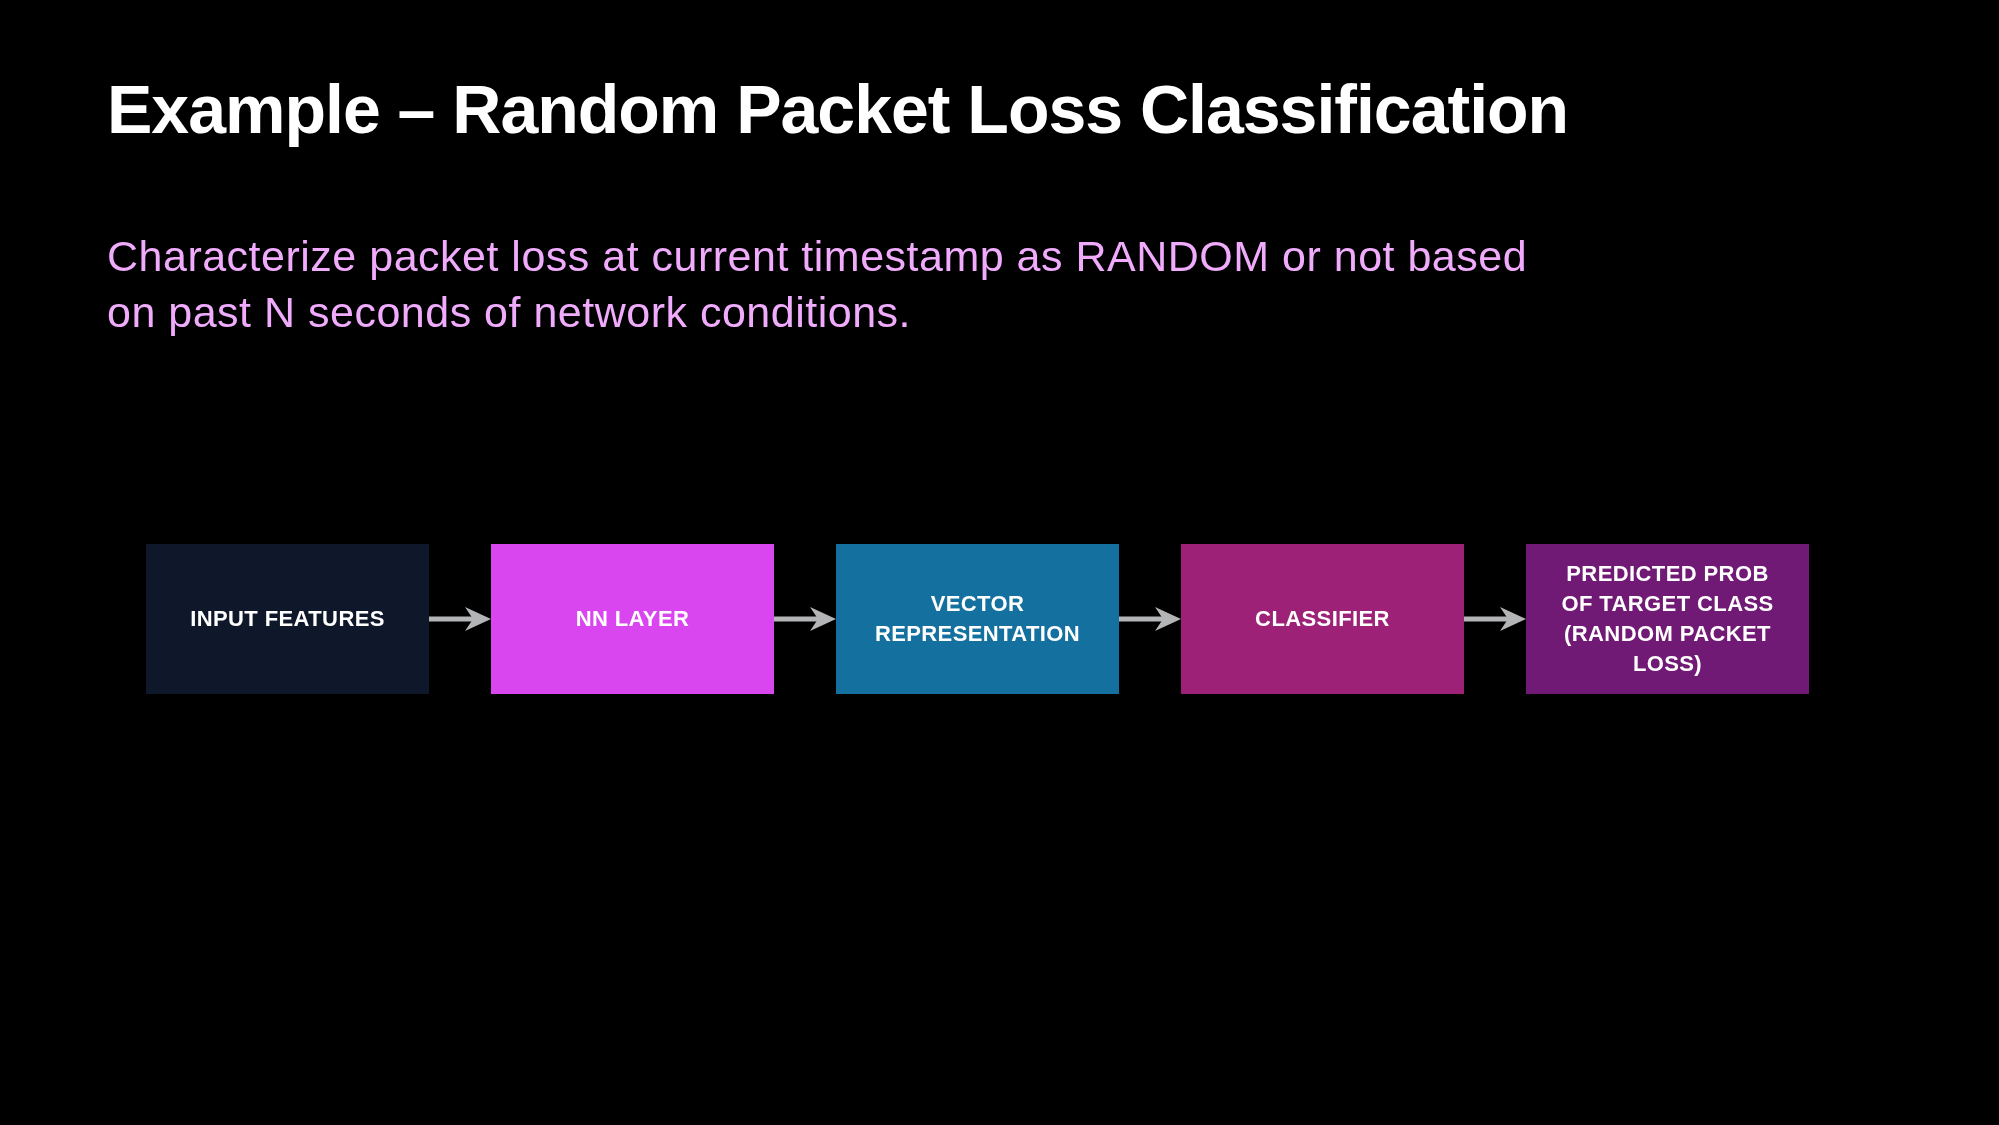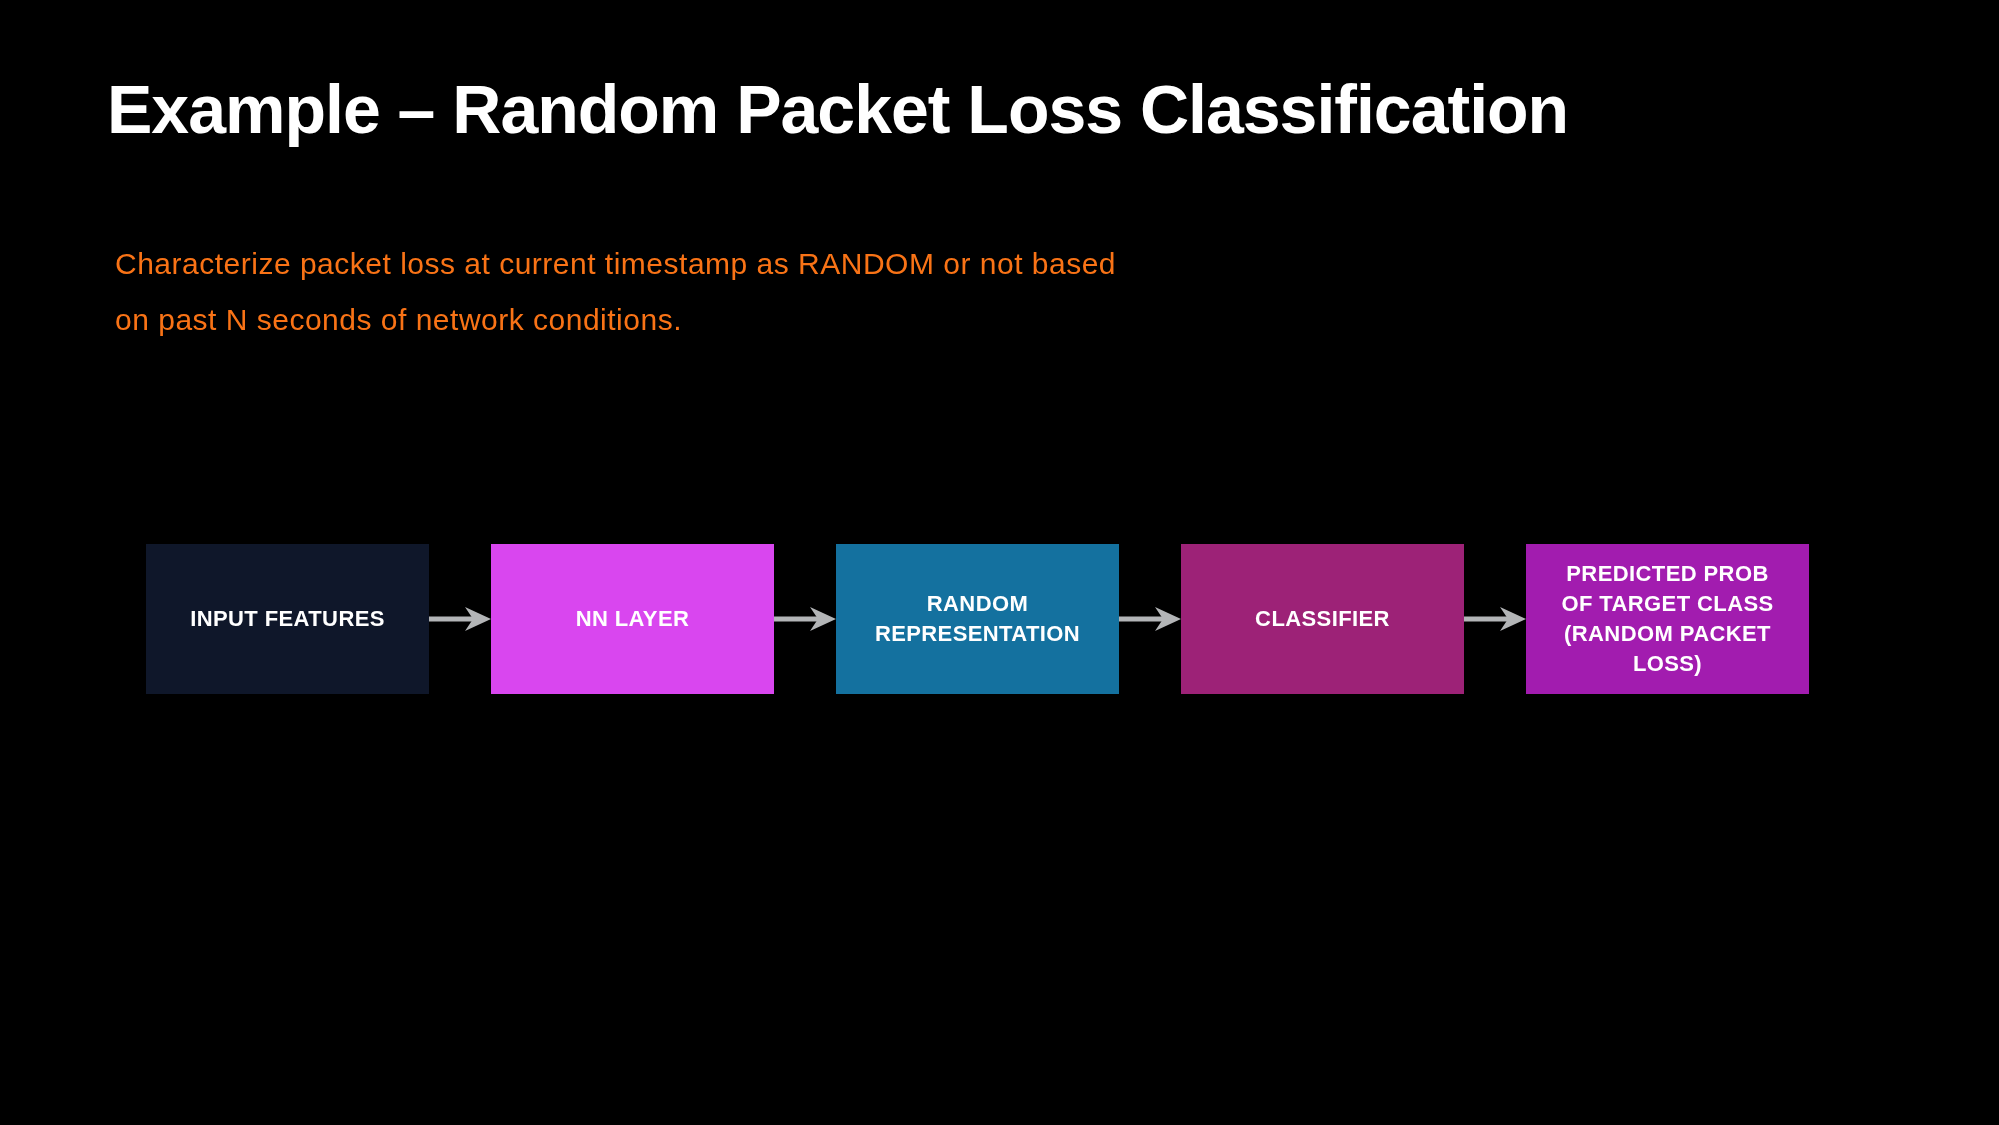--- a/index.html
+++ b/index.html
@@ -28,26 +28,26 @@
     font-weight: 700;
     letter-spacing: -1px;
     line-height: 1.1;
     color: #ffffff;
     white-space: nowrap;
   }
   .slide-subtitle {
     position: absolute;
     left: 107px;
     top: 228px;
-    margin: 8px;
-    font-size: 30px;
+    margin: 0;
+    font-size: 43px;
     font-weight: 400;
     letter-spacing: 0.5px;
     line-height: 56px;
-    color: #f97316;
+    color: #f0abfc;
     white-space: pre-line;
     max-width: 1760px;
   }
   .flow-diagram {
     position: absolute;
     left: 146px;
     top: 544px;
     height: 150px;
     display: flex;
     align-items: center;
@@ -106,38 +106,38 @@
 
     <div class="flow-box" style="background-color: #d946ef;">NN LAYER</div>
 
     <div class="flow-arrow">
       <svg viewBox="0 0 62 32" xmlns="http://www.w3.org/2000/svg">
         <rect x="0" y="13.5" width="46" height="5" fill="#b3b5b7"></rect>
         <polygon points="36,4 62,16 36,28 44,16" fill="#b3b5b7"></polygon>
       </svg>
     </div>
 
-    <div class="flow-box" style="background-color: rgb(20, 113, 159);">RANDOM
+    <div class="flow-box" style="background-color: rgb(20, 113, 159);">VECTOR
 REPRESENTATION</div>
 
     <div class="flow-arrow">
       <svg viewBox="0 0 62 32" xmlns="http://www.w3.org/2000/svg">
         <rect x="0" y="13.5" width="46" height="5" fill="#b3b5b7"></rect>
         <polygon points="36,4 62,16 36,28 44,16" fill="#b3b5b7"></polygon>
       </svg>
     </div>
 
     <div class="flow-box" style="background-color: rgb(157, 34, 119);">CLASSIFIER</div>
 
     <div class="flow-arrow">
       <svg viewBox="0 0 62 32" xmlns="http://www.w3.org/2000/svg">
         <rect x="0" y="13.5" width="46" height="5" fill="#b3b5b7"></rect>
         <polygon points="36,4 62,16 36,28 44,16" fill="#b3b5b7"></polygon>
       </svg>
     </div>
 
-    <div class="flow-box" style="background-color: #a21caf;">PREDICTED PROB
+    <div class="flow-box" style="background-color: #701a75;">PREDICTED PROB
 OF TARGET CLASS
 (RANDOM PACKET
 LOSS)</div>
 
   </div>
 </div>
 
 </body></html>

